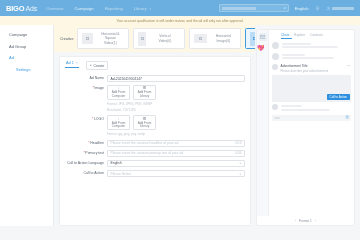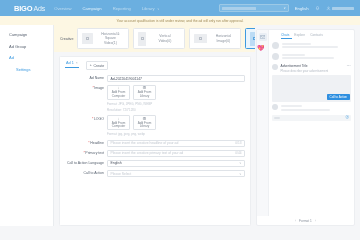--- a/index.html
+++ b/index.html
@@ -10,21 +10,21 @@
     color: #333;
     background: #f5f6f8;
   }
   .app { width:360px; height:226px; position:relative; display:flex; flex-direction:column; }
 
   
   .topbar {
     height:16px; background:#6bafe0; display:flex; align-items:center;
     padding:0 6px; flex:0 0 auto;
   }
-  .logo { display:flex; align-items:baseline; gap:1px; margin-right:9px;margin-left:8px; }
+  .logo { display:flex; align-items:baseline; gap:1px; margin-right:9px; }
   .logo-bigo { font-size:7.5px; font-weight:bold; color:#fff; letter-spacing:-0.2px; }
   .logo-ads { font-size:7px; color:#eaf4fb; letter-spacing:-0.1px; }
   .nav { display:flex; align-items:center; gap:11px; }
   .nav-item { font-size:4.2px; color:#dff0fa; white-space:nowrap; }
   .nav-item.dim { color:#bfdcf0; }
   .chev { display:inline-block; margin-left:1.5px; font-size:3px; transform:translateY(-0.4px); }
   .topbar-right { margin-left:auto; display:flex; align-items:center; gap:6px; }
   .acct-select {
     width:70px; height:7.5px; border:0.5px solid #9cc9e6; border-radius:1px;
     background:#7cb9e4; display:flex; align-items:center; padding:0 2px;

